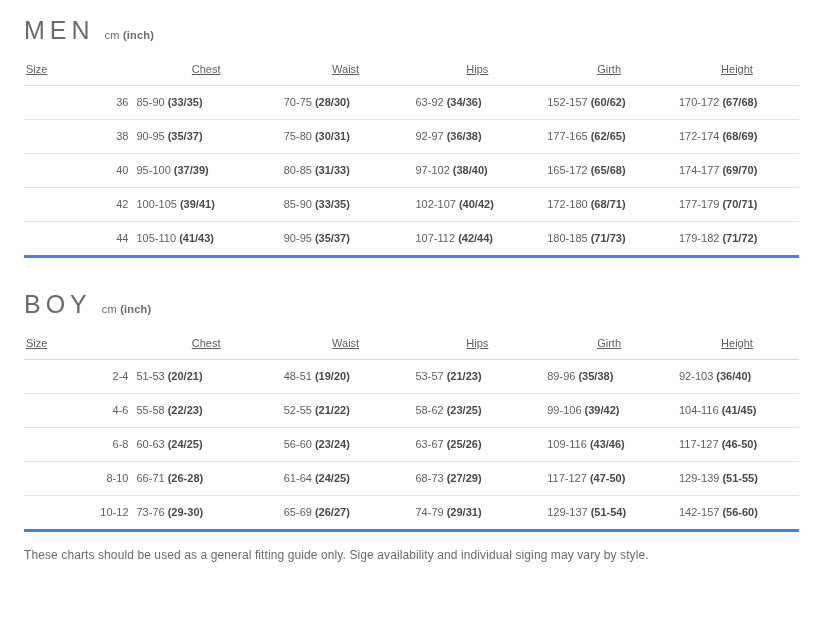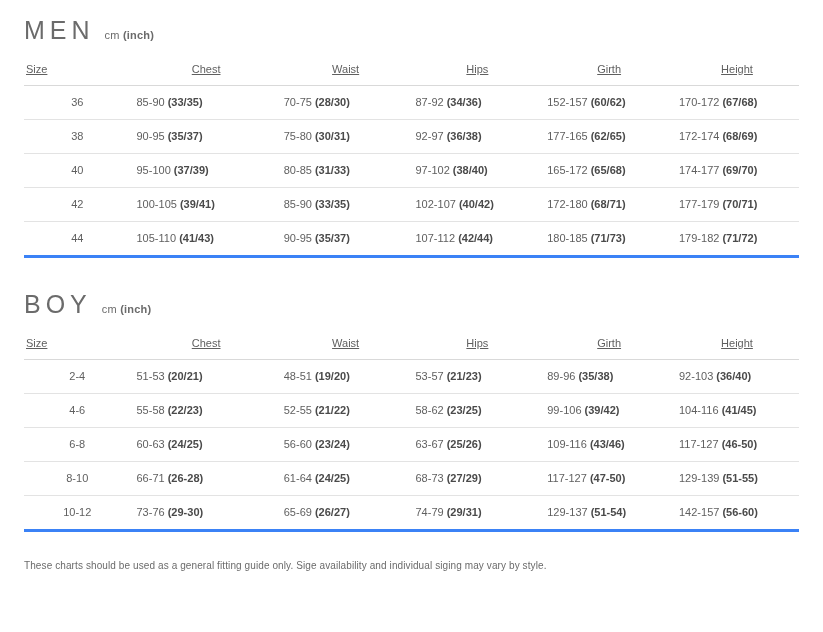--- a/index.html
+++ b/index.html
@@ -65,36 +65,36 @@
     padding-left: 2px;
   }
   table.size-table td {
     font-size: 11px;
     color: #5f5f5f;
     padding: 10px 4px 11px 4px;
     border-bottom: 1px solid #e3e3e3;
     white-space: nowrap;
   }
   table.size-table td.col-size {
-    text-align: center;
+    text-align: right;
     padding-left: 2px;
   }
   table.size-table tr:last-child td {
     border-bottom: 3px solid #3b82f6;
   }
   .inch {
     font-weight: bold;
     color: #4a4a4a;
   }
 
   .spacer-men-boy { height: 34px; }
 
   .footnote {
-    margin-top: 28px;
-    font-size: 10px;
+    margin-top: 16px;
+    font-size: 12px;
     color: #6b6b6b;
     letter-spacing: 0.1px;
   }
 </style>
 </head>
 <body>
 
 <div class="page">
 
   <div class="section-head">
@@ -122,21 +122,21 @@
         <th>Hips</th>
         <th>Girth</th>
         <th>Height</th>
       </tr>
     </thead>
     <tbody>
       <tr>
         <td class="col-size">36</td>
         <td><span>85-90</span> <span class="inch">(33/35)</span></td>
         <td><span>70-75</span> <span class="inch">(28/30)</span></td>
-        <td><span>87-92</span> <span class="inch">(34/36)</span></td>
+        <td><span>63-92</span> <span class="inch">(34/36)</span></td>
         <td><span>152-157</span> <span class="inch">(60/62)</span></td>
         <td><span>170-172</span> <span class="inch">(67/68)</span></td>
       </tr>
       <tr>
         <td class="col-size">38</td>
         <td><span>90-95</span> <span class="inch">(35/37)</span></td>
         <td><span>75-80</span> <span class="inch">(30/31)</span></td>
         <td><span>92-97</span> <span class="inch">(36/38)</span></td>
         <td><span>177-165</span> <span class="inch">(62/65)</span></td>
         <td><span>172-174</span> <span class="inch">(68/69)</span></td>

